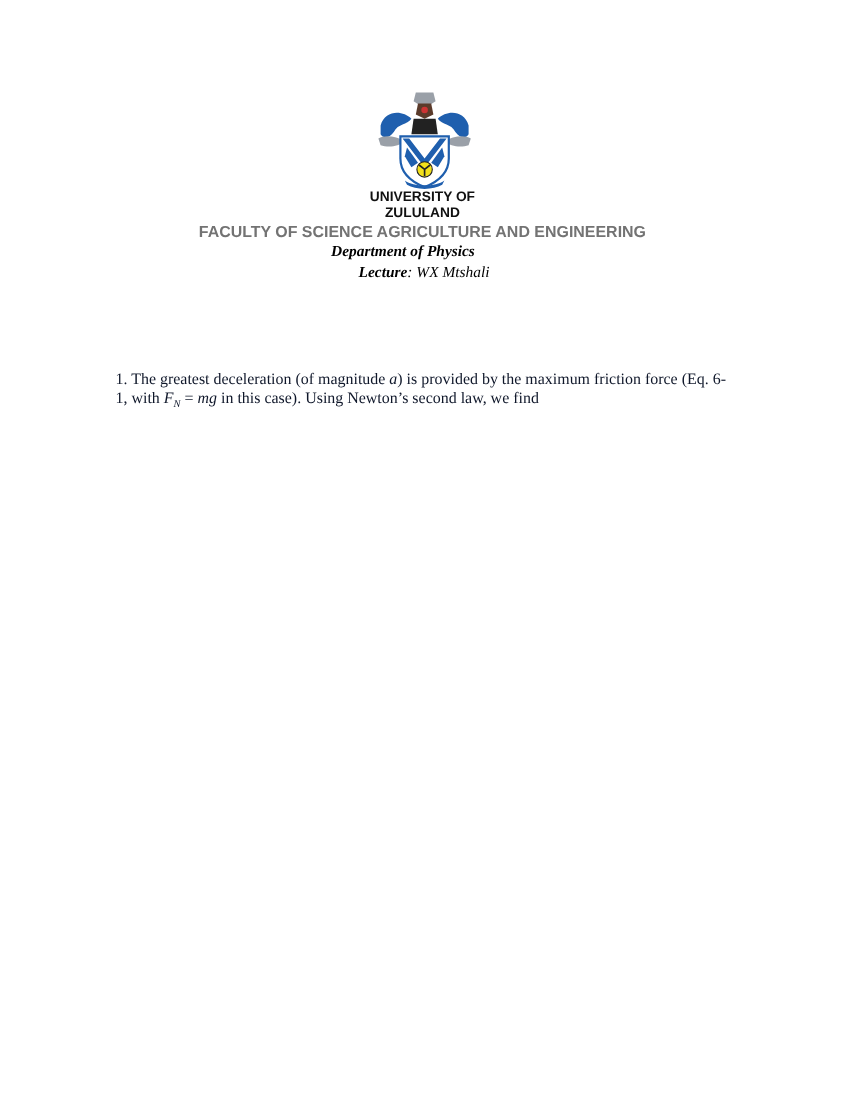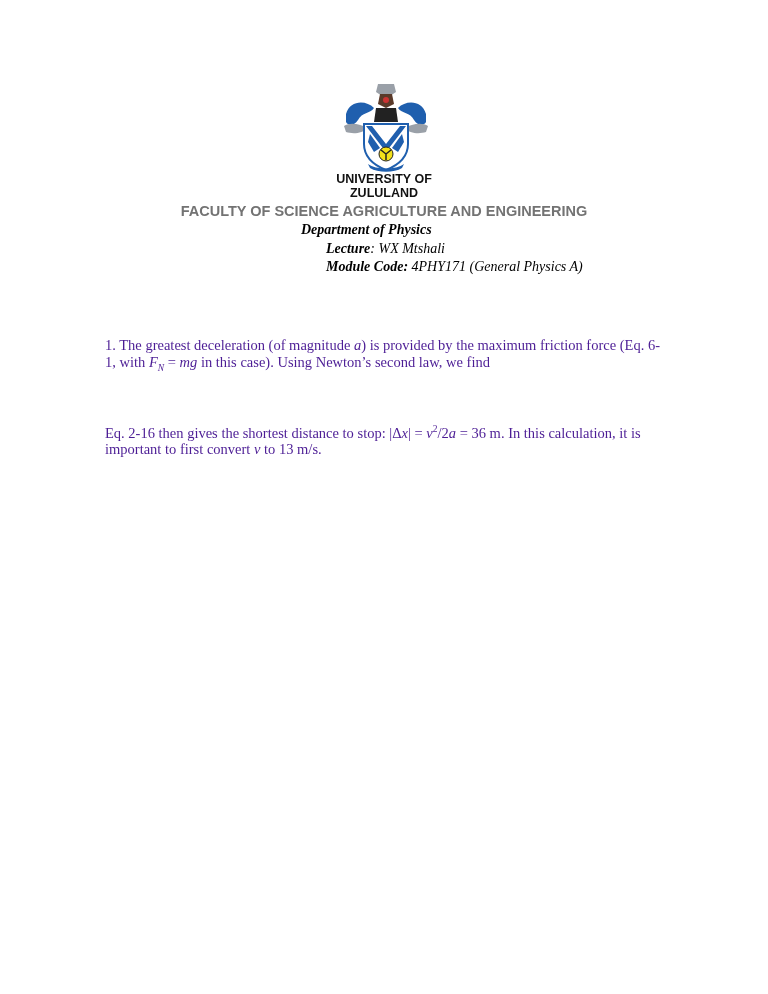--- a/index.html
+++ b/index.html
@@ -11,21 +11,21 @@
   .uni1 { top: 172px; }
   .uni2 { top: 186px; }
   .faculty { position: absolute; left: 0; width: 768px; top: 203px; text-align: center;
              font-family: "Liberation Sans", sans-serif; font-weight: bold; font-size: 14.5px; color: #737373; }
   .hdr { position: absolute; font-family: Liberation Serif, serif; font-size: 14px; color: #000; font-style: italic; }
   .dept { left: 301px; top: 222px; font-weight: bold; }
   .lecture { left: 326px; top: 241px; }
   .module { left: 326px; top: 259px; }
   .tut { left: 326px; top: 278px; font-weight: bold; }
   .b { font-weight: bold; }
-  .body { position: absolute; left: 105px; width: 560px; font-family: "Liberation Serif", serif; font-size: 14.5px; color: #4c1d95; line-height: 16.5px; }
+  .body { position: absolute; left: 105px; width: 560px; font-family: "Liberation Serif", serif; font-size: 14.5px; color: #0f172a; line-height: 16.5px; }
   .p1 { top: 337px; }
   .eq { position: absolute; left: 0; width: 768px; top: 385px; text-align: center; font-family: "Liberation Serif", serif; font-size: 14.5px; color: #111; }
   .p2 { top: 421px; }
   i { font-style: italic; }
   sub { font-size: 9.5px; }
   sup { font-size: 9.5px; }
 </style>
 </head>
 <body>
 
@@ -59,23 +59,19 @@
   <div class="uni uni2">ZULULAND</div>
 
   <div class="faculty">FACULTY OF SCIENCE AGRICULTURE AND ENGINEERING</div>
 
   <div class="hdr dept">Department of Physics</div>
 
   <div class="hdr lecture">
     <span class="b">Lecture</span><span>: WX Mtshali</span>
   </div>
 
-  <div class="hdr module">
-    <span class="b">Module Code:</span><span> 4PHY171 (General Physics A)</span>
-  </div>
 
 
   <div class="body p1"><span>1. The greatest deceleration (of magnitude </span><i>a</i><span>) is provided by the maximum friction force (Eq. 6-1, with </span><i>F</i><sub><i>N</i></sub><span> = </span><i>mg</i><span> in this case).  Using Newton’s second law, we find</span></div>
 
 
-  <div class="body p2"><span>Eq. 2-16 then gives the shortest distance to stop: |Δ</span><i>x</i><span>| = </span><i>v</i><sup>2</sup><span>/2</span><i>a</i><span> = 36 m.  In this calculation, it is important to first convert </span><i>v</i><span> to 13 m/s.</span></div>
 
 </div>
 
 </body></html>

